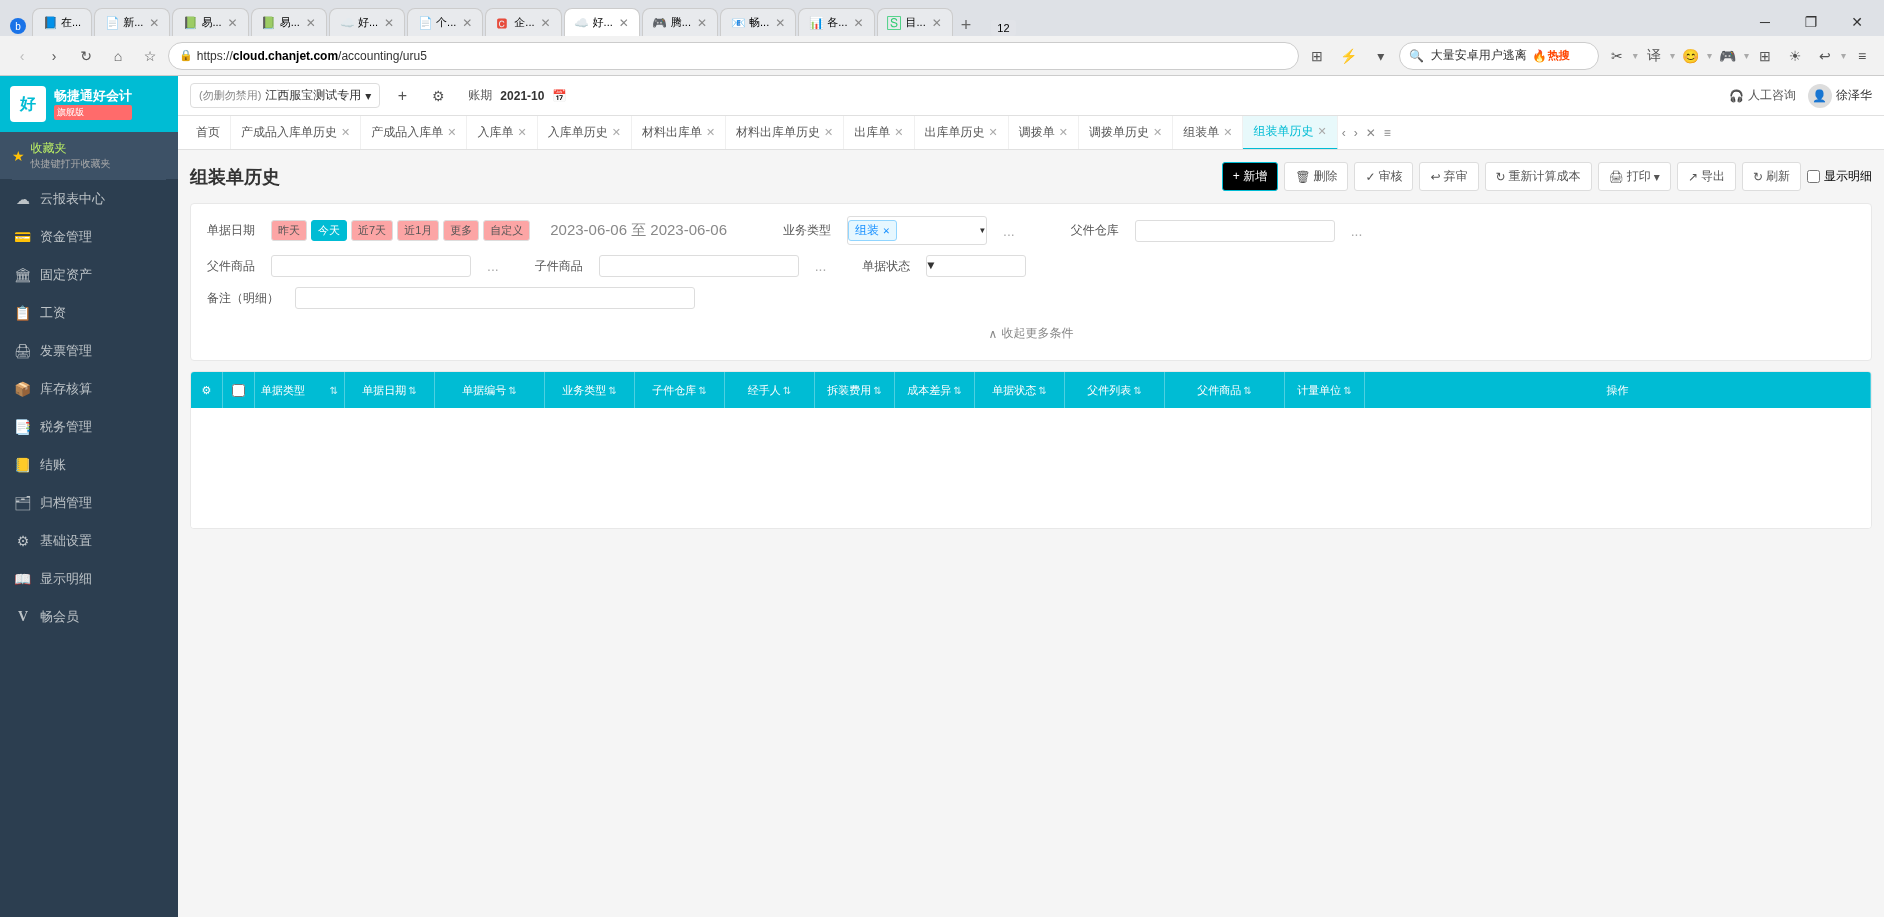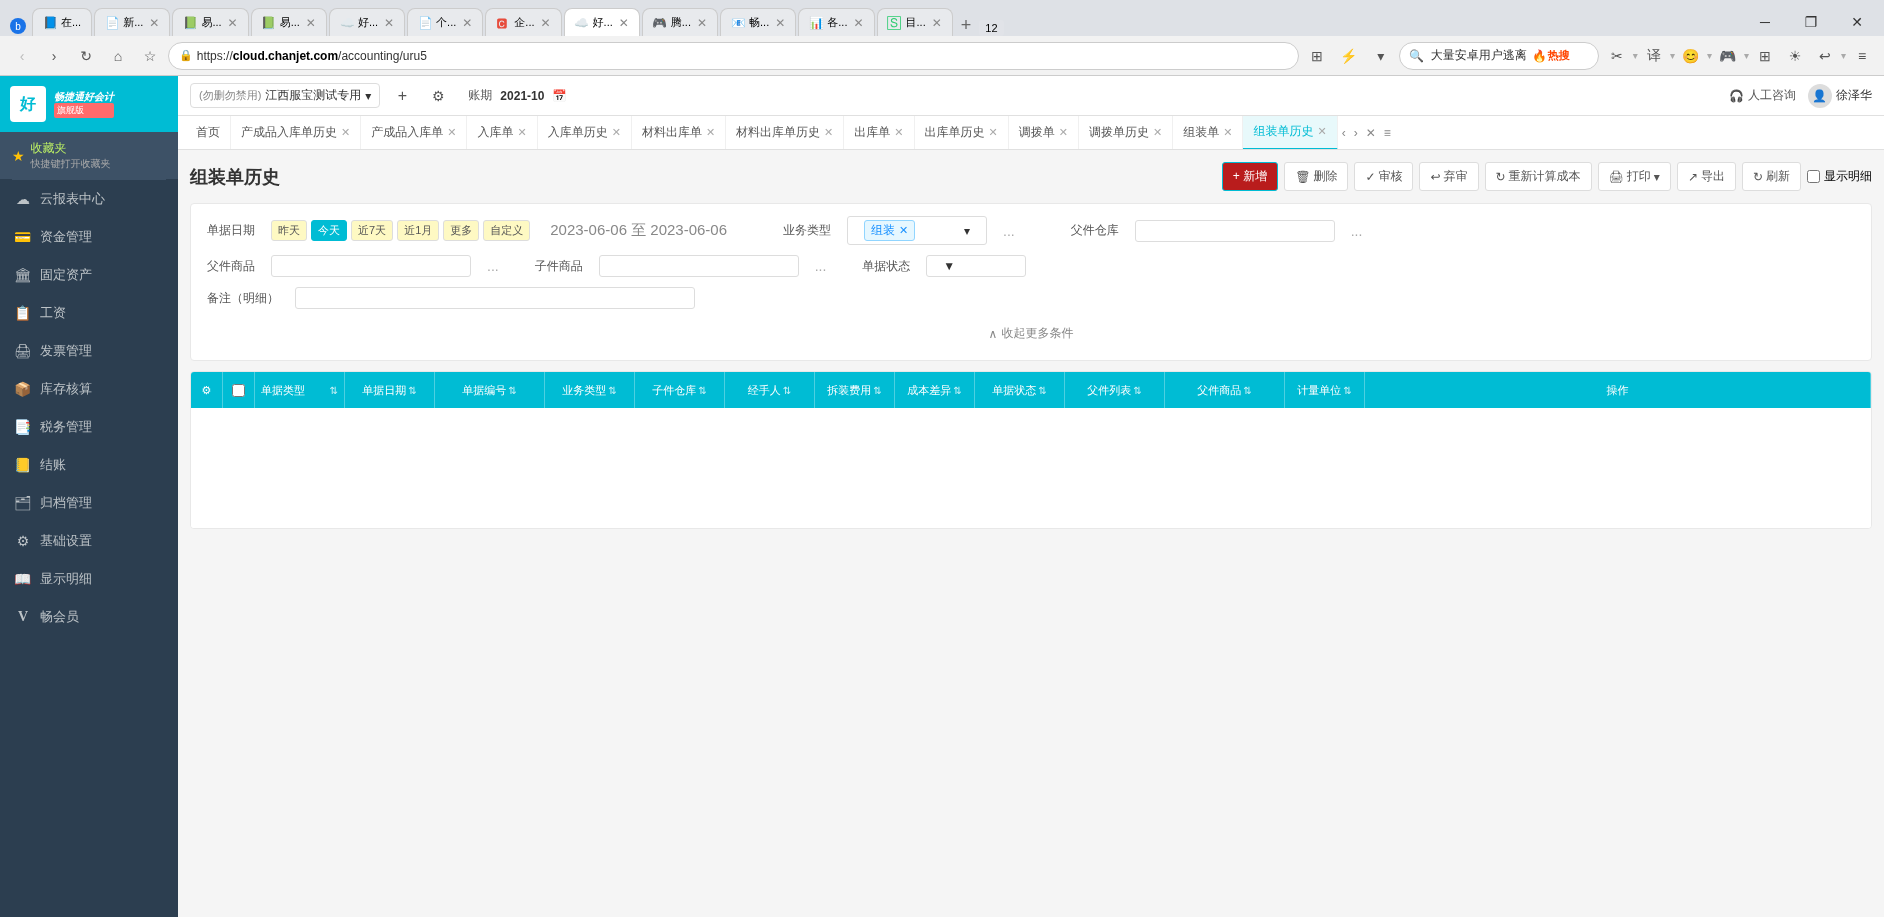--- a/index.html
+++ b/index.html
@@ -26,21 +26,21 @@
     .toolbar-icons { display: flex; align-items: center; gap: 2px; }
     .toolbar-icon-btn { width: 28px; height: 28px; display: flex; align-items: center; justify-content: center; border-radius: 4px; cursor: pointer; border: none; background: none; color: #555; font-size: 14px; }
 
     
     .app-container { display: flex; width: 1884px; height: calc(917px - 76px); }
 
     
     .sidebar { width: 178px; background: #2c3e50; display: flex; flex-direction: column; flex-shrink: 0; height: 100%; overflow-y: auto; }
     .sidebar-logo { background: #00bcd4; padding: 10px; display: flex; align-items: center; gap: 8px; }
     .logo-icon { width: 36px; height: 36px; background: #fff; border-radius: 4px; display: flex; align-items: center; justify-content: center; font-size: 16px; font-weight: bold; color: #00bcd4; }
-    .logo-text { color: #fff; font-size: 10px; font-weight: bold; line-height: 1.3; font-style: italic; }
+    .logo-text { color: #fff; font-size: 13px; font-weight: bold; line-height: 1.3; }
     .logo-badge { background: #ff6b6b; color: #fff; font-size: 9px; padding: 1px 3px; border-radius: 2px; }
     .sidebar-favorites { background: #3d5166; padding: 8px 12px; display: flex; align-items: center; gap: 6px; cursor: pointer; }
     .sidebar-favorites .fav-icon { color: #ffc107; font-size: 14px; }
     .sidebar-favorites .fav-text { color: #bef264; font-size: 12px; }
     .sidebar-favorites .fav-sub { color: #aaa; font-size: 10px; }
     .sidebar-separator { height: 1px; background: #3d5166; margin: 0 12px; }
     .sidebar-item { display: flex; align-items: center; gap: 8px; padding: 10px 14px; cursor: pointer; color: #bdc3c7; font-size: 13px; }
     .sidebar-item .item-icon { width: 18px; height: 18px; display: flex; align-items: center; justify-content: center; font-size: 14px; }
     .sidebar-item .item-label { flex: 1; }
 
@@ -65,36 +65,36 @@
     .nav-tab.active { color: #00bcd4; border-bottom: 2px solid #00bcd4; background: #e8f9fb; }
     .nav-tab .tab-close { margin-left: 4px; color: #aaa; font-size: 11px; }
     .nav-tabs-arrow { padding: 0 4px; cursor: pointer; color: #888; }
 
     
     .page-content { flex: 1; overflow: auto; padding: 12px; }
     .page-header { display: flex; align-items: center; justify-content: space-between; margin-bottom: 12px; }
     .page-title { font-size: 18px; font-weight: bold; color: #333; }
     .page-actions { display: flex; align-items: center; gap: 6px; }
     .action-btn { display: flex; align-items: center; gap: 3px; padding: 5px 10px; border: 1px solid #ddd; border-radius: 3px; background: #fff; font-size: 12px; color: #555; cursor: pointer; white-space: nowrap; }
-    .action-btn.primary { background: #b91c1c; color: #fff; border-color: #00bcd4; text-align: center; }
+    .action-btn.primary { background: #000000; color: #fff; border-color: #00bcd4; text-align: center; }
     .action-btn.green { background: #52c41a; color: #fff; border-color: #52c41a; }
 
     
     .filter-area { background: #fff; border: 1px solid #e8e8e8; border-radius: 4px; padding: 12px 16px; margin-bottom: 10px; }
     .filter-row { display: flex; align-items: center; gap: 16px; margin-bottom: 10px; }
     .filter-row:last-child { margin-bottom: 0; }
     .filter-label { color: #555; font-size: 12px; white-space: nowrap; min-width: 48px; }
     .date-shortcuts { display: flex; align-items: center; gap: 4px; }
-    .date-btn { padding: 2px 6px; border: 1px solid #ddd; border-radius: 3px; font-size: 11px; cursor: pointer; color: #555; background: #fef9c3; }
+    .date-btn { padding: 2px 6px; border: 1px solid #ddd; border-radius: 3px; font-size: 11px; cursor: pointer; color: #555; background: #fca5a5; }
     .date-btn.active { background: #00bcd4; color: #fff; border-color: #00bcd4; }
     .date-range { font-size: 15px; color: #888; margin-left: 4px; }
     .filter-input { border: 1px solid #ddd; border-radius: 3px; padding: 3px 8px; font-size: 12px; color: #333; background: #fff; min-width: 120px; }
     .filter-tag { display: inline-flex; align-items: center; gap: 4px; background: #e6f7ff; border: 1px solid #91d5ff; border-radius: 3px; padding: 1px 6px; font-size: 12px; color: #1890ff; }
     .filter-tag .tag-close { cursor: pointer; color: #1890ff; font-size: 11px; }
-    .filter-select { border: 1px solid #ddd; border-radius: 3px; padding: 3px 16px; font-size: 12px; color: #333; background: #fff; min-width: 80px; display: flex; align-items: center; justify-content: space-between; cursor: pointer; }
+    .filter-select { border: 1px solid #ddd; border-radius: 3px; padding: 3px 0; font-size: 12px; color: #333; background: #fff; min-width: 80px; display: flex; align-items: center; justify-content: space-between; cursor: pointer; font-family: Liberation Mono, monospace; }
     .filter-dotdot { color: #aaa; cursor: pointer; font-size: 14px; }
     .collapse-bar { display: flex; align-items: center; justify-content: center; padding: 6px; cursor: pointer; color: #888; font-size: 12px; gap: 4px; }
 
     
     .data-table { border: 1px solid #e8e8e8; border-radius: 4px; overflow: hidden; background: #fff; }
     .table-header { display: flex; align-items: center; background: #00bcd4; color: #fff; font-size: 12px; height: 36px; }
     .th-cell { display: flex; align-items: center; justify-content: center; padding: 0 6px; font-size: 11px; border-right: 1px solid rgba(255,255,255,0.3); height: 100%; white-space: nowrap; }
     .th-cell .sort-icon { font-size: 10px; margin-left: 2px; opacity: 0.8; }
     .th-settings { width: 32px; flex-shrink: 0; }
     .th-checkbox { width: 32px; flex-shrink: 0; }
@@ -181,21 +181,21 @@
     <span class="tab-favicon">📊</span>
     <span class="tab-text">各...</span>
     <span class="tab-close">✕</span>
   </div>
   <div class="browser-tab inactive">
     <span class="tab-favicon" style="color:#2ecc71;">🅂</span>
     <span class="tab-text">目...</span>
     <span class="tab-close">✕</span>
   </div>
   <button class="tab-add">+</button>
-  <div style="background:#e1e3e8;border-radius:3px;padding:2px 6px;font-size:11px;margin-left:2px;">12</div>
+  <div style="background:#e1e3e8;border-radius:3px;padding:2px 6px;font-size:11px;margin-left:14px;">12</div>
   <div class="win-controls">
     <div class="win-btn">─</div>
     <div class="win-btn">❐</div>
     <div class="win-btn close">✕</div>
   </div>
 </div>
 
 <div class="browser-toolbar">
   <button class="nav-btn disabled">‹</button>
   <button class="nav-btn">›</button>

